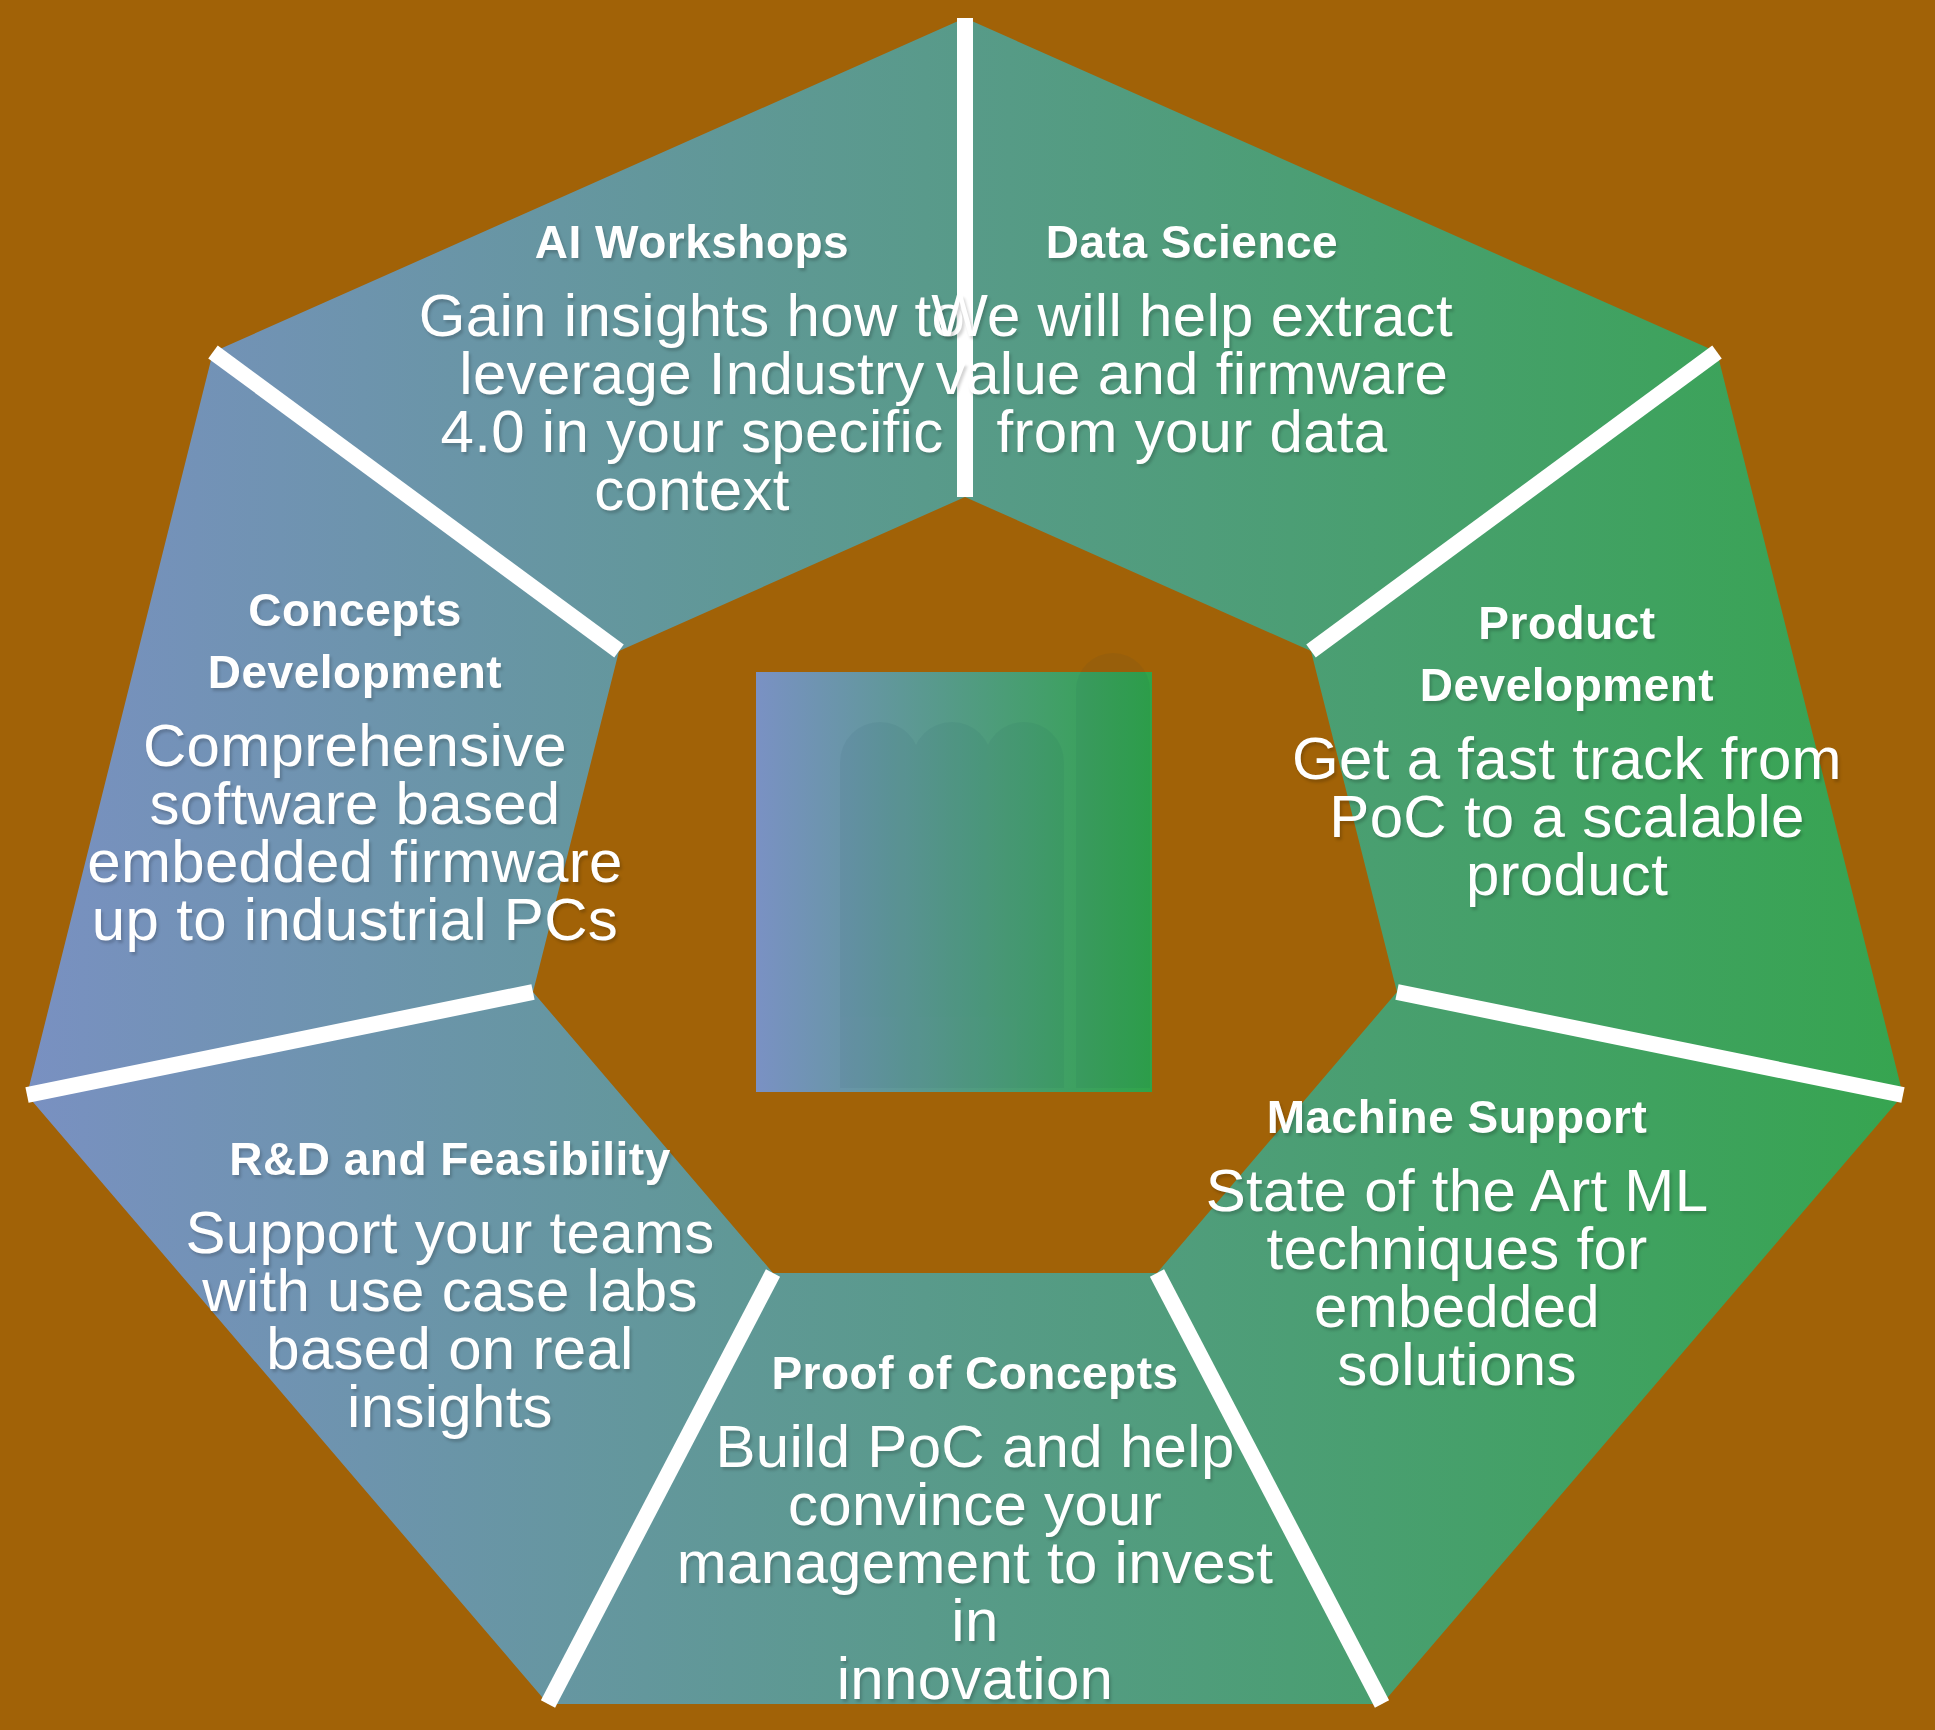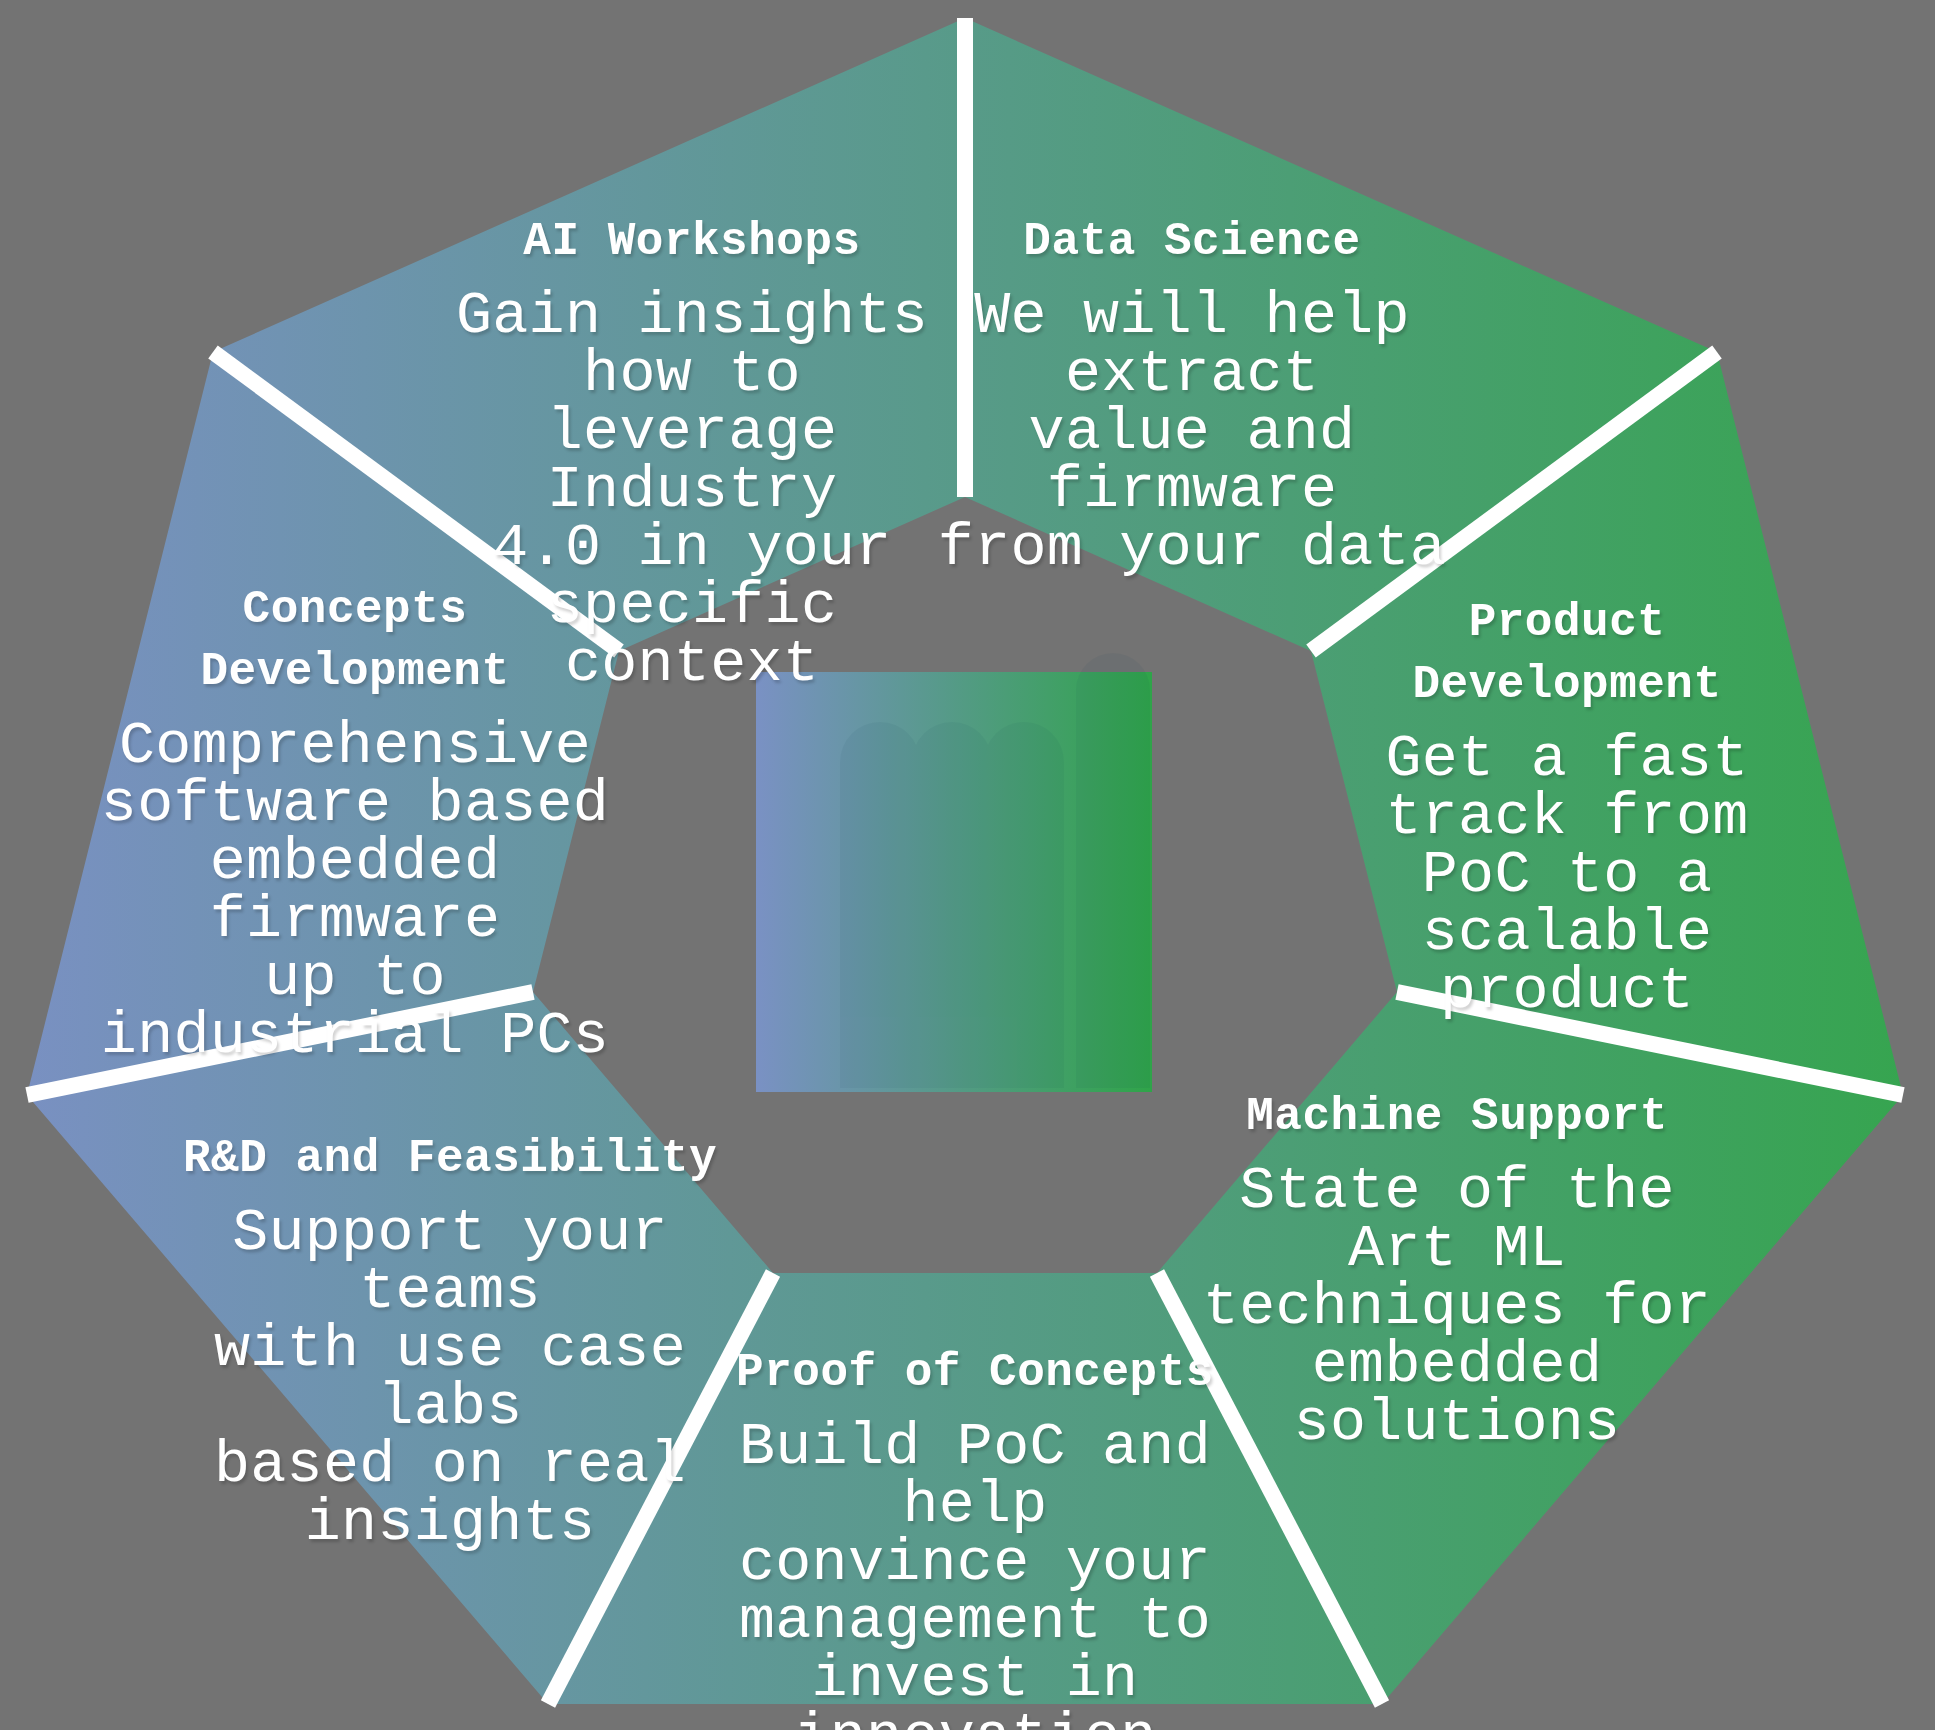--- a/index.html
+++ b/index.html
@@ -1,21 +1,21 @@
 <!DOCTYPE html>
 <html><head>
 <meta charset="utf-8">
 <style>
   html,body{margin:0;padding:0;background:#ffffff;}
   .stage{
     position:relative;
     width:1935px;height:1730px;
-    background:#737373;
+    background:#a16207;
     overflow:hidden;
-    font-family:Liberation Mono, monospace;
+    font-family:Liberation Sans, sans-serif;
   }
   .stage svg{position:absolute;left:0;top:0;}
   .label{
     position:absolute;
     text-align:center;
     color:#ffffff;
   }
   .seg-title{
     font-size:46px;
     font-weight:700;

